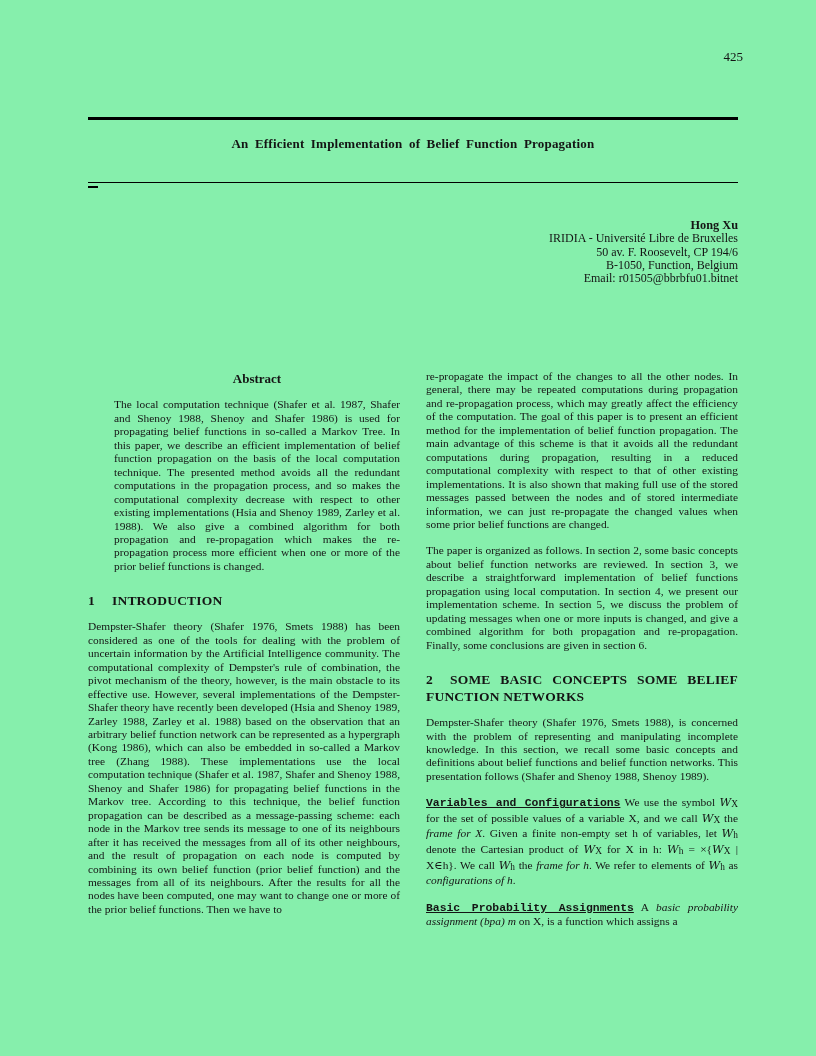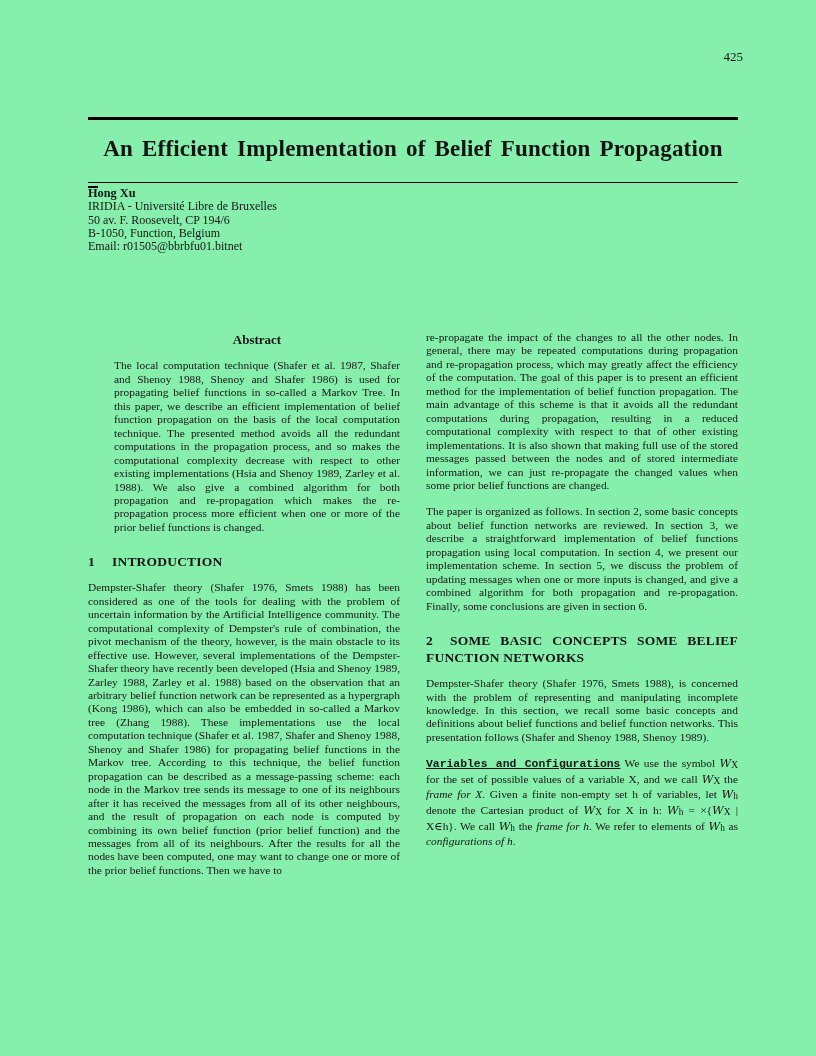--- a/index.html
+++ b/index.html
@@ -30,21 +30,21 @@
     height: 3px;
     background: #000;
   }
   .paper-title {
     position: absolute;
     left: 88px;
     top: 136px;
     width: 650px;
     margin: 0;
     text-align: center;
-    font-size: 23px;
+    font-size: 13px;
     font-weight: bold;
     letter-spacing: 0.2px;
     word-spacing: 3px;
   }
   .rule-thin {
     position: absolute;
     left: 88px;
     top: 182px;
     width: 650px;
     height: 1px;
@@ -54,42 +54,43 @@
     position: absolute;
     left: 88px;
     top: 186px;
     width: 10px;
     height: 2px;
     background: #000;
   }
   .author-block {
     position: absolute;
     left: 88px;
-    top: 187px;
+    top: 219px;
     width: 650px;
-    text-align: left;
+    text-align: right;
     font-size: 12px;
     line-height: 13.3px;
   }
   .author-name {
     font-weight: bold;
     font-size: 12.3px;
   }
   .columns {
     position: absolute;
     left: 88px;
     top: 331px;
     width: 650px;
     display: flex;
     gap: 26px;
   }
   .col {
     width: 312px;
     font-size: 11.4px;
     line-height: 13.45px;
+    margin-top: 39px;
   }
   .abstract-heading {
     text-align: center;
     font-weight: bold;
     font-size: 13px;
     margin: 2px 0 13px 26px;
   }
   .abstract-body {
     margin: 0 0 0 26px;
     text-align: justify;
@@ -156,16 +157,17 @@
     </div>
 
     <div class="col col-right">
       <p class="body-par">re-propagate the impact of the changes to all the other nodes. In general, there may be repeated computations during propagation and re-propagation process, which may greatly affect the efficiency of the computation. The goal of this paper is to present an efficient method for the implementation of belief function propagation. The main advantage of this scheme is that it avoids all the redundant computations during propagation, resulting in a reduced computational complexity with respect to that of other existing implementations. It is also shown that making full use of the stored messages passed between the nodes and of stored intermediate information, we can just re-propagate the changed values when some prior belief functions are changed.</p>
       <p class="body-par">The paper is organized as follows. In section 2, some basic concepts about belief function networks are reviewed. In section 3, we describe a straightforward implementation of belief functions propagation using local computation. In section 4, we present our implementation scheme. In section 5, we discuss the problem of updating messages when one or more inputs is changed, and give a combined algorithm for both propagation and re-propagation. Finally, some conclusions are given in section 6.</p>
       <h2 class="section-heading">
         <span class="sec-num">2</span><span class="sec-title">SOME BASIC CONCEPTS SOME BELIEF FUNCTION NETWORKS</span>
       </h2>
       <p class="body-par">Dempster-Shafer theory (Shafer 1976, Smets 1988), is concerned with the problem of representing and manipulating incomplete knowledge. In this section, we recall some basic concepts and definitions about belief functions and belief function networks. This presentation follows (Shafer and Shenoy 1988, Shenoy 1989).</p>
       <p class="body-par"><span class="seg-u seg-b">Variables and Configurations</span><span> We use the symbol </span><span class="seg-scr">W</span><span class="seg-sub">X</span><span> for the set of possible values of a variable X, and we call </span><span class="seg-scr">W</span><span class="seg-sub">X</span><span> the </span><span class="seg-i">frame for X</span><span>. Given a finite non-empty set h of variables, let </span><span class="seg-scr">W</span><span class="seg-sub">h</span><span> denote the Cartesian product of </span><span class="seg-scr">W</span><span class="seg-sub">X</span><span> for X in h: </span><span class="seg-scr">W</span><span class="seg-sub">h</span><span> = ×{</span><span class="seg-scr">W</span><span class="seg-sub">X</span><span> | X∈h}. We call </span><span class="seg-scr">W</span><span class="seg-sub">h</span><span> the </span><span class="seg-i">frame for h</span><span>. We refer to elements of </span><span class="seg-scr">W</span><span class="seg-sub">h</span><span> as </span><span class="seg-i">configurations of h</span><span>.</span></p>
+      <p class="body-par"><span class="seg-u seg-b">Basic Probability Assignments</span><span> A </span><span class="seg-i">basic probability assignment (bpa)</span><span> </span><span class="seg-i">m</span><span> on X, is a function which assigns a</span></p>
     </div>
 
   </div>
 </div>
 
 </body></html>

